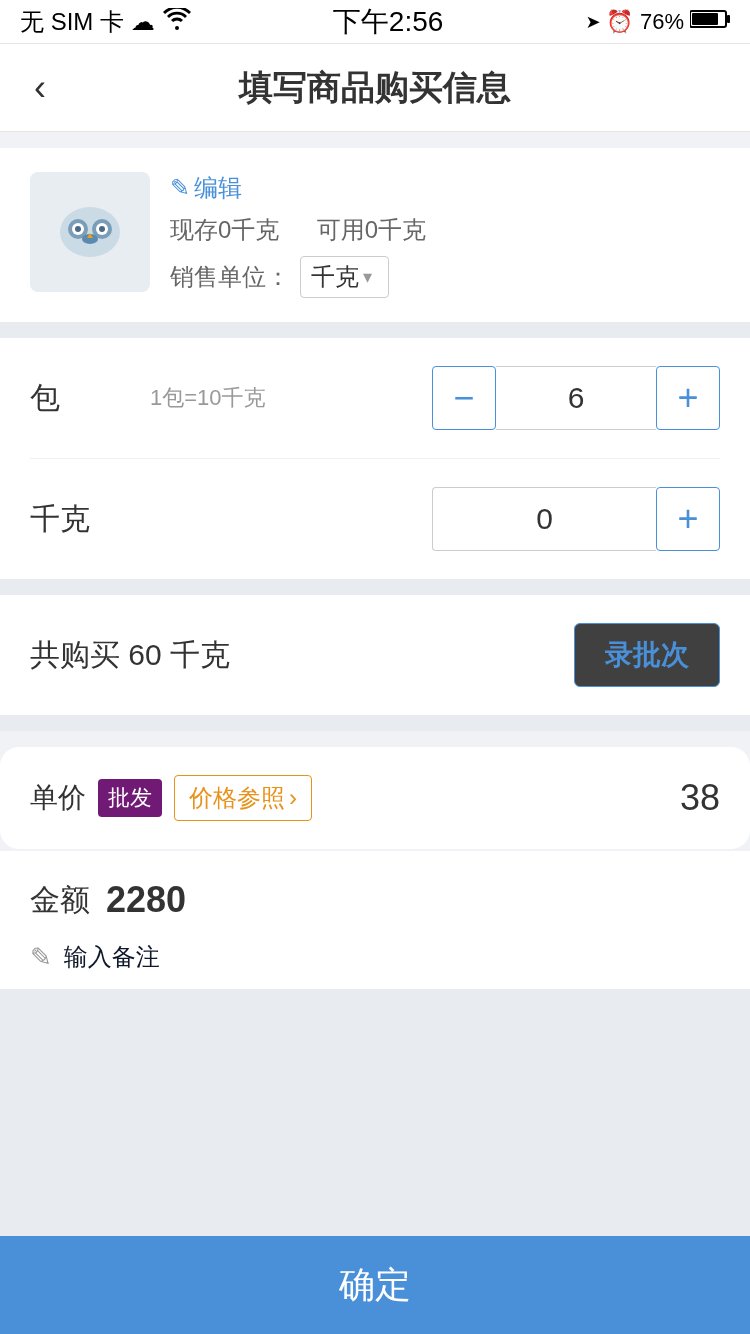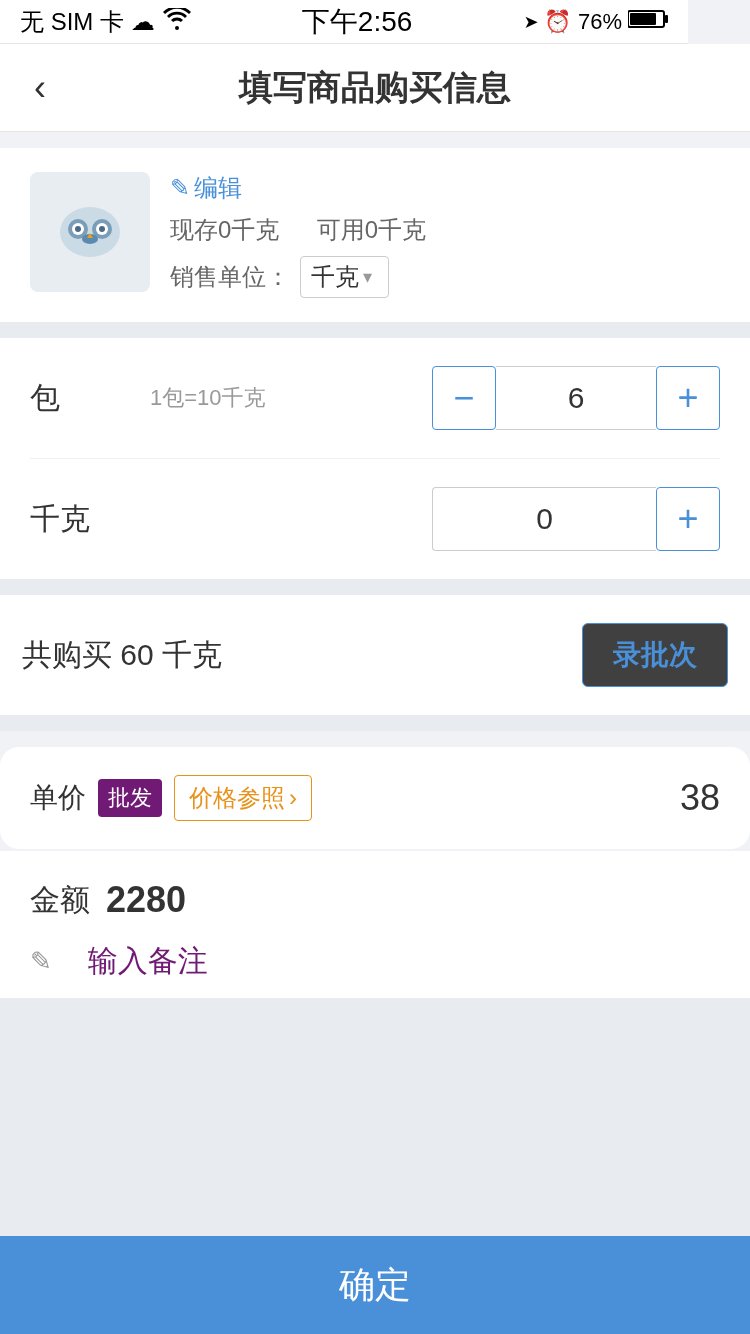--- a/index.html
+++ b/index.html
@@ -8,21 +8,21 @@
       width: 750px;
       min-height: 1334px;
       font-family: -apple-system, "PingFang SC", "Helvetica Neue", sans-serif;
       background: #f0f2f5;
       font-size: 28px;
       color: #333;
     }
 
     
     .status-bar {
-      width: 688px;
+      width: 750px;
       height: 44px;
       background: #fff;
       display: flex;
       align-items: center;
       justify-content: space-between;
       padding: 0 20px;
       font-size: 24px;
       color: #000;
       border-bottom: 1px solid #e5e5e5;
     }
@@ -188,21 +188,21 @@
       text-align: center;
       font-size: 30px;
       color: #333;
       background: #fff;
       border-radius: 4px 0 0 4px;
     }
 
     
     .total-section {
       background: #fff;
-      padding: 28px 22px;
+      padding: 28px 30px;
       display: flex;
       align-items: center;
       justify-content: space-between;
       margin-top: 0;
     }
     .total-text {
       font-size: 30px;
       color: #333;
     }
     .batch-btn {
@@ -285,23 +285,22 @@
     .remark-row {
       display: flex;
       align-items: center;
       gap: 12px;
     }
     .remark-icon {
       color: #999;
       font-size: 26px;
     }
     .remark-text {
-      font-size: 30px;
-      color: #701a75;
-      margin-left: 24px;
+      font-size: 24px;
+      color: #0f172a;
     }
 
     
     .empty-area {
       flex: 1;
       min-height: 350px;
       background: #e8ecf0;
     }
 
     

